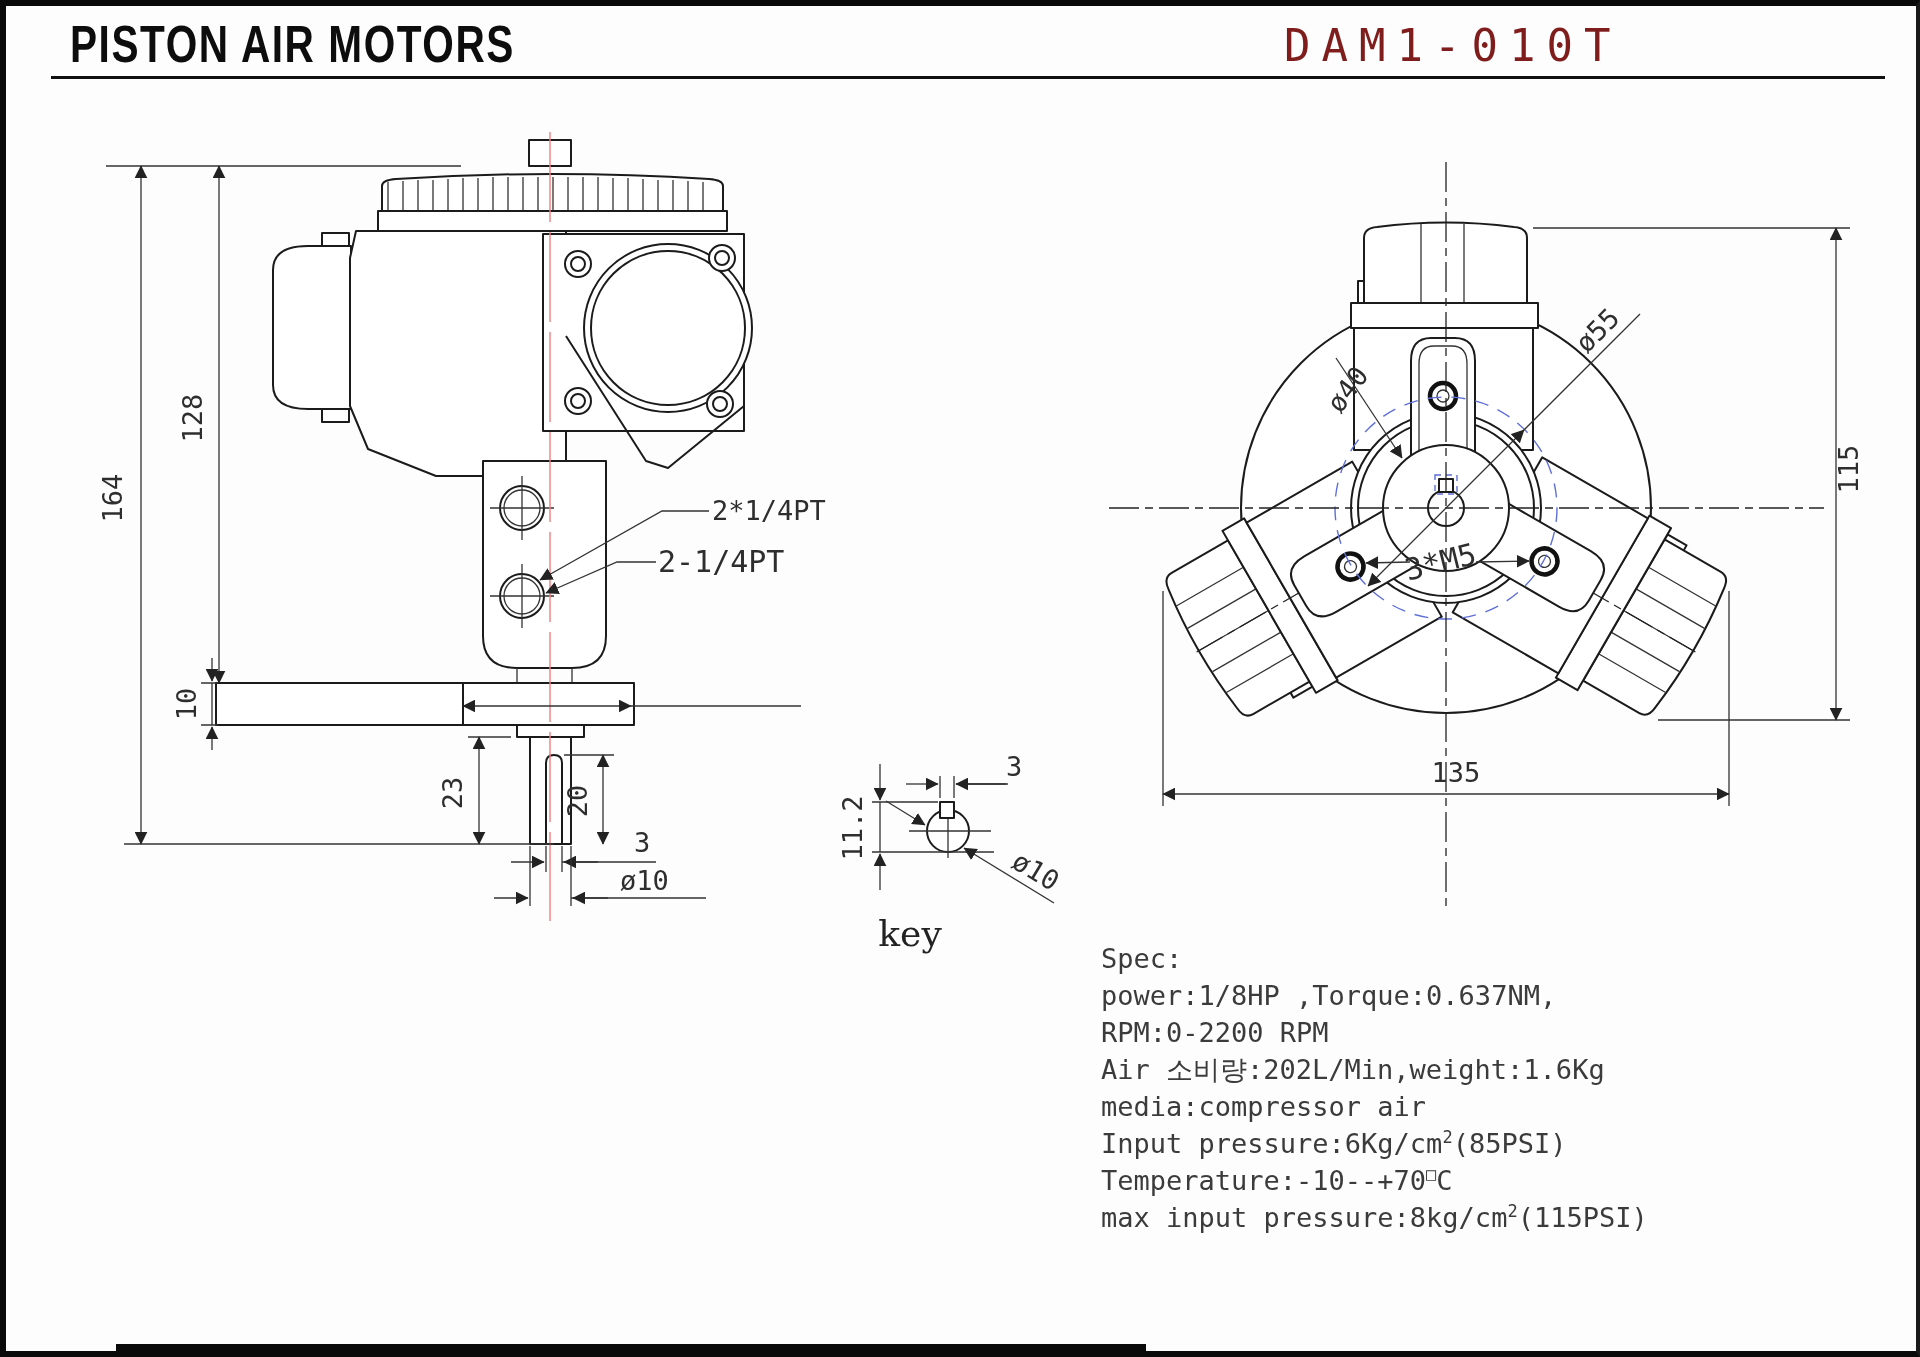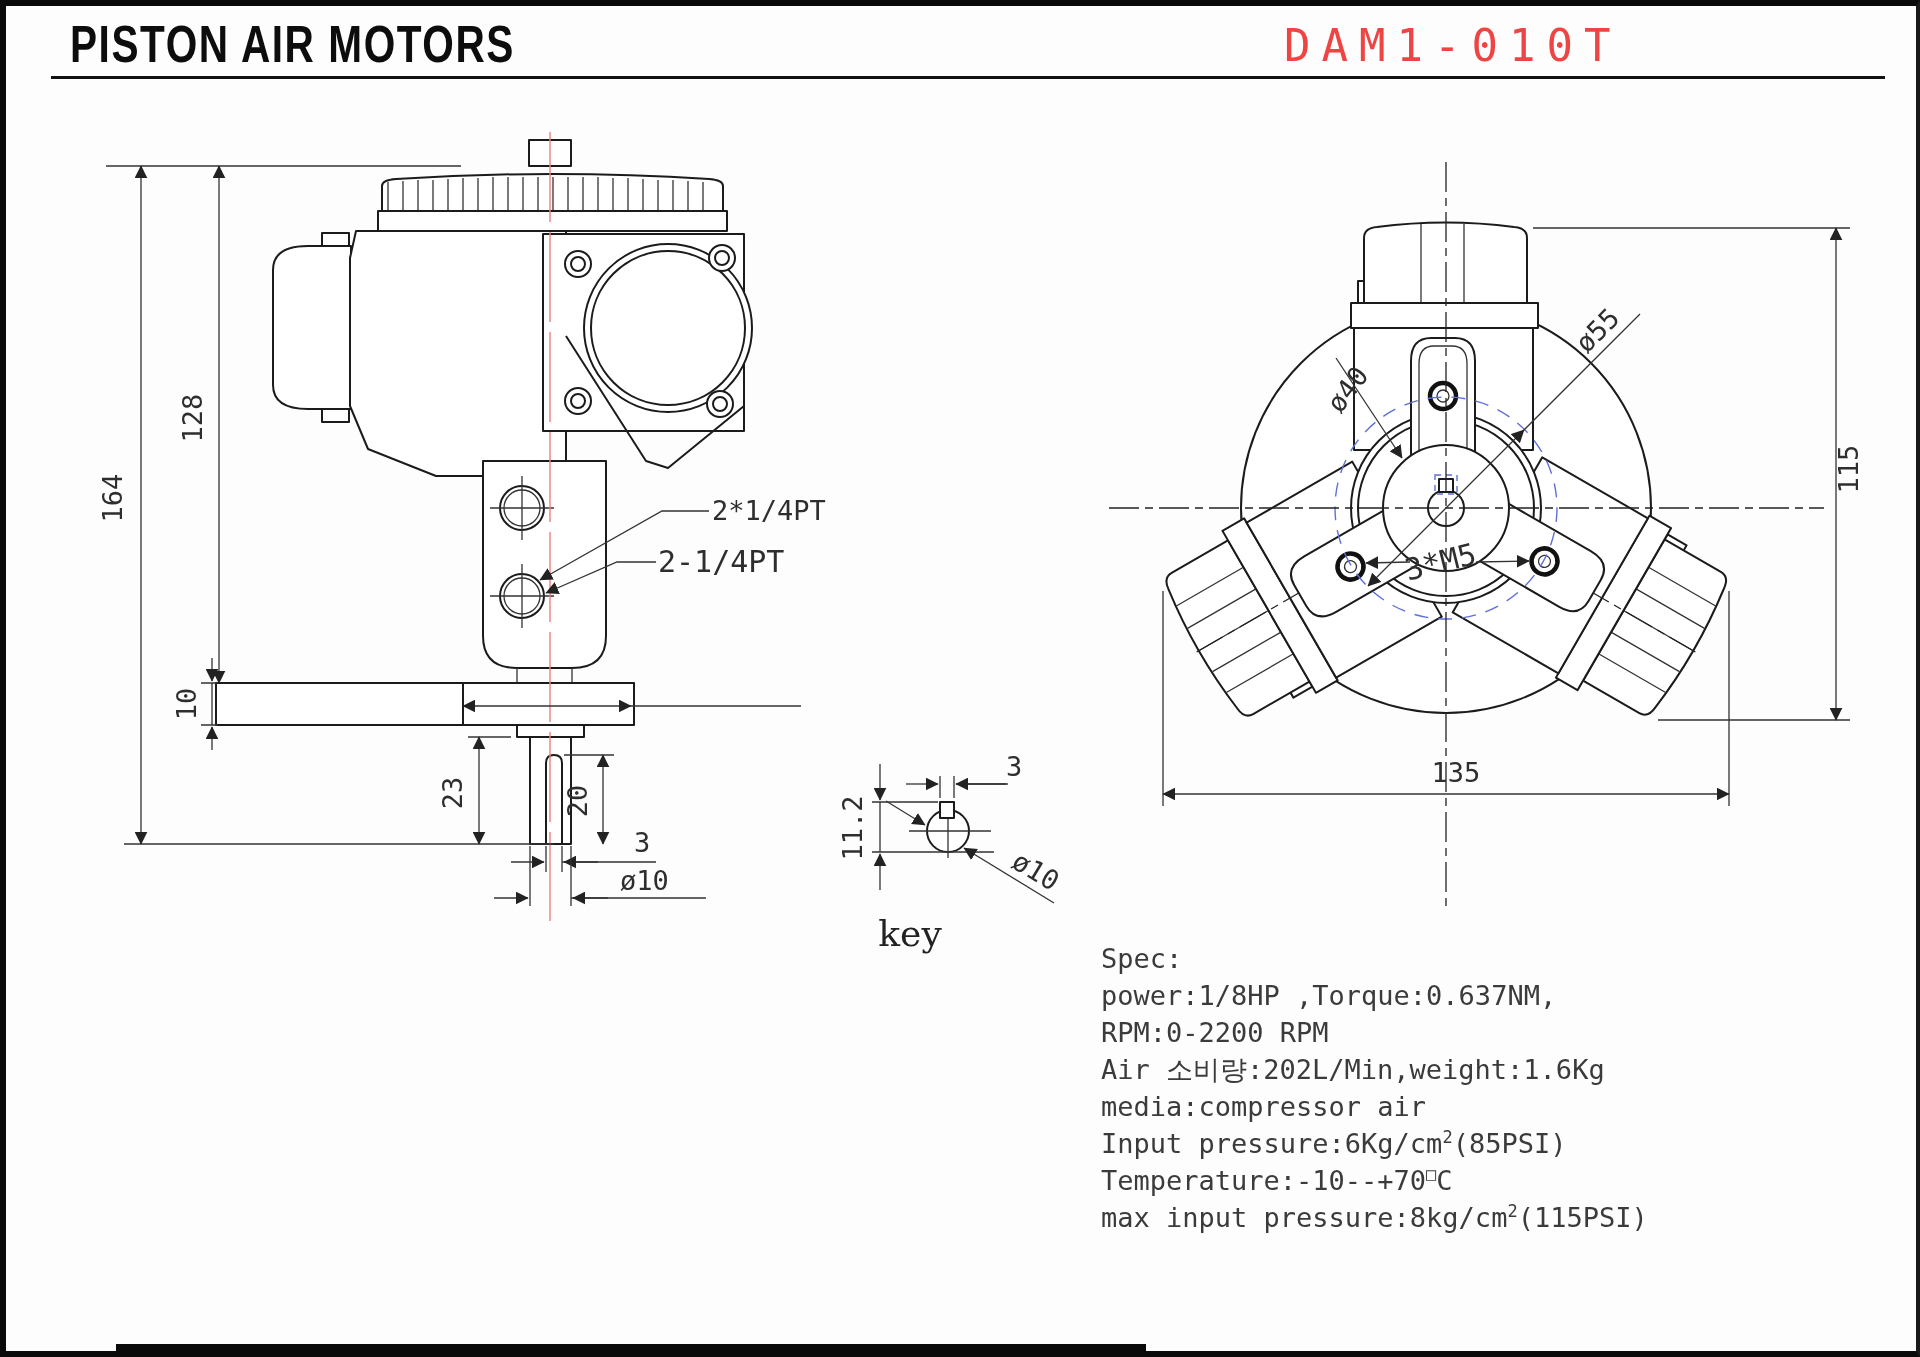--- a/index.html
+++ b/index.html
@@ -3,21 +3,21 @@
 <meta charset="utf-8">
 <style>
   html,body{margin:0;padding:0;background:#888;}
   .page{position:relative;width:1920px;height:1357px;background:#fdfdfd;overflow:hidden;
         border-top:6px solid #0a0a0a;border-left:6px solid #0a0a0a;border-right:4px solid #1a1a1a;border-bottom:6px solid #0a0a0a;
         box-sizing:border-box;font-family:"DejaVu Sans Mono",monospace;}
   .title{position:absolute;left:64px;top:8px;font-family:"Liberation Sans",sans-serif;
          font-weight:700;font-size:52px;color:#0d0d0d;letter-spacing:2px;
          transform:scaleX(.78);transform-origin:left top;white-space:nowrap;}
   .model{position:absolute;left:1278px;top:14px;font-family:"DejaVu Sans Mono",monospace;
-         font-size:44px;color:#ef4444;letter-spacing:11px;white-space:nowrap;}
+         font-size:44px;color:#7f1d1d;letter-spacing:11px;white-space:nowrap;}
   .hrule{position:absolute;left:45px;top:70px;width:1834px;height:3px;background:#111;}
   svg{position:absolute;left:0;top:0;}
   .ol{fill:#fff;stroke:#1b1b1b;stroke-width:2;stroke-linejoin:round;}
   .ln{fill:none;stroke:#1b1b1b;stroke-width:2;stroke-linejoin:round;}
   .thin{fill:none;stroke:#333;stroke-width:1.3;}
   .red{stroke:#f27d7d;stroke-width:1.4;fill:none;}
   .blue{stroke:#5f6fd8;stroke-width:1.4;fill:none;}
   .cl{fill:none;stroke:#222;stroke-width:1.3;stroke-dasharray:30 6 8 6;}
   text.d{font-family:"DejaVu Sans Mono",monospace;font-size:27px;fill:#2e2e2e;}
   text.big{font-size:30px;}

